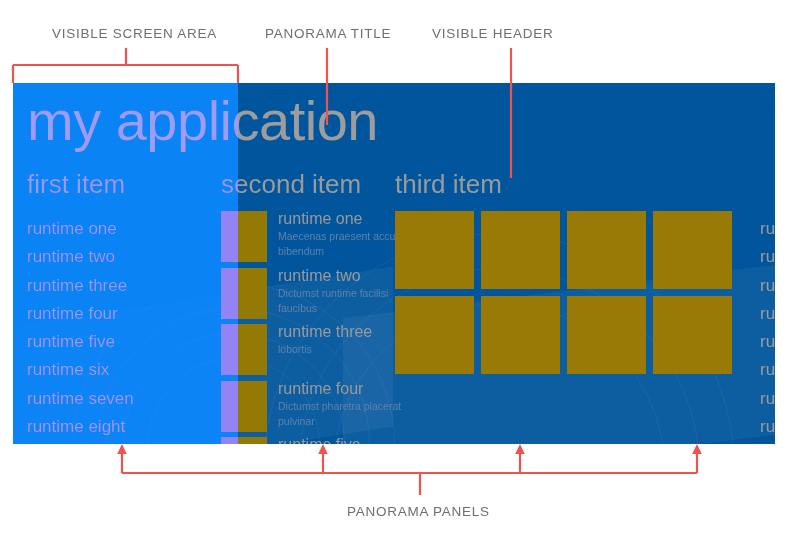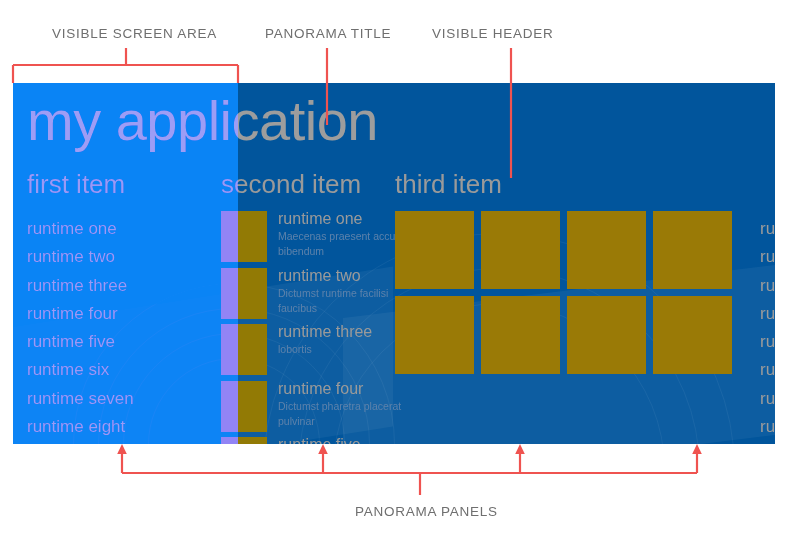--- a/index.html
+++ b/index.html
@@ -78,21 +78,21 @@
 <body>
 
 <div id="stage">
 
   <div class="anno-label" style="left:52px;top:26px;">VISIBLE SCREEN AREA</div>
 
   <div class="anno-label" style="left:265px;top:26px;text-align:right;">PANORAMA TITLE</div>
 
   <div class="anno-label" style="left:432px;top:26px;">VISIBLE HEADER</div>
 
-  <div class="anno-label" style="left:355px;top:504px;">PANORAMA PANELS</div>
+  <div class="anno-label" style="left:347px;top:504px;">PANORAMA PANELS</div>
 
   <div id="panorama">
 
     <div>
       <div class="wedge" style="left:-40px;top:250px;width:420px;height:160px;
            transform:skewY(-9deg);transform-origin:left top;"></div>
       <div class="wedge" style="left:330px;top:235px;width:460px;height:170px;
            transform:skewY(-7deg);transform-origin:left top;"></div>
       <div class="swoosh" style="left:60px;top:200px;width:320px;height:320px;"></div>
       <div class="swoosh" style="left:85px;top:225px;width:270px;height:270px;"></div>

